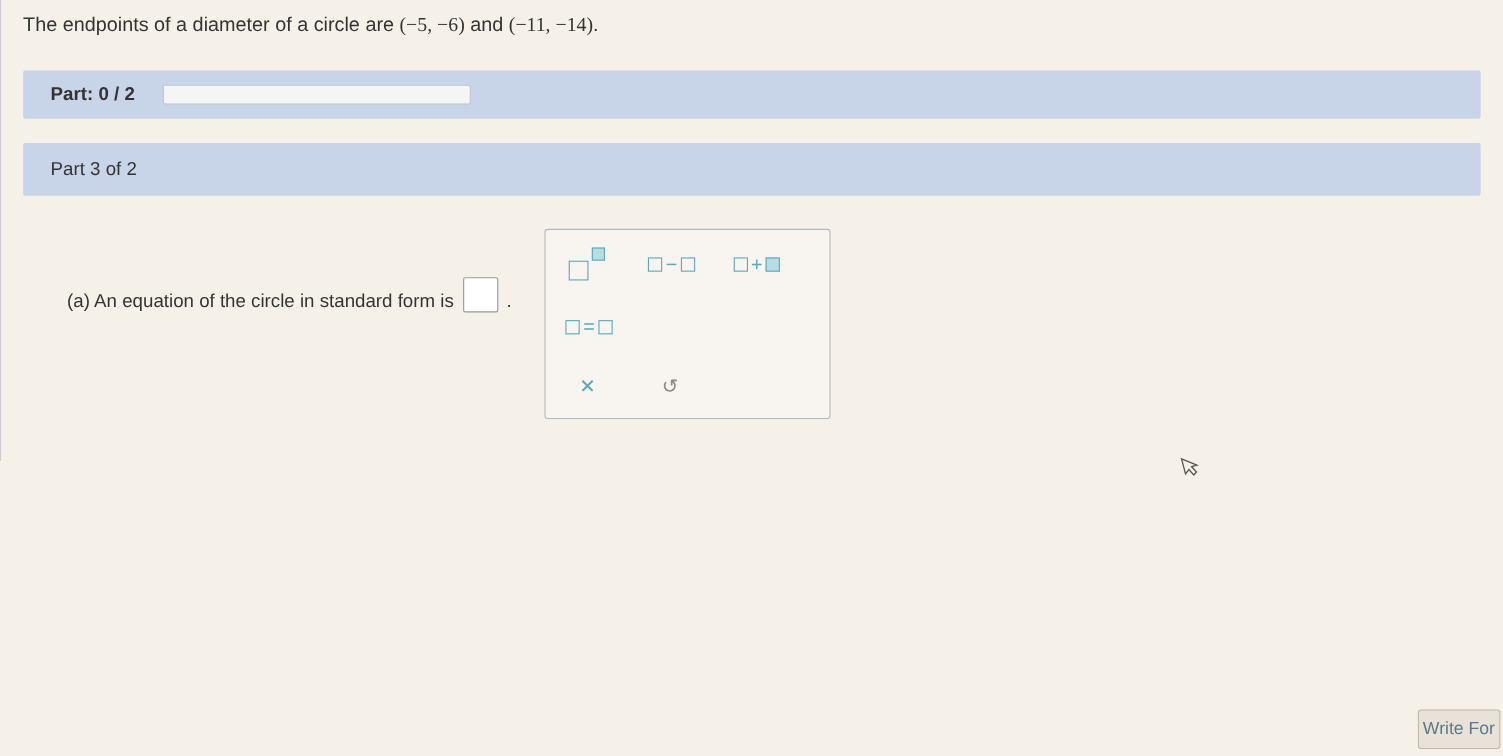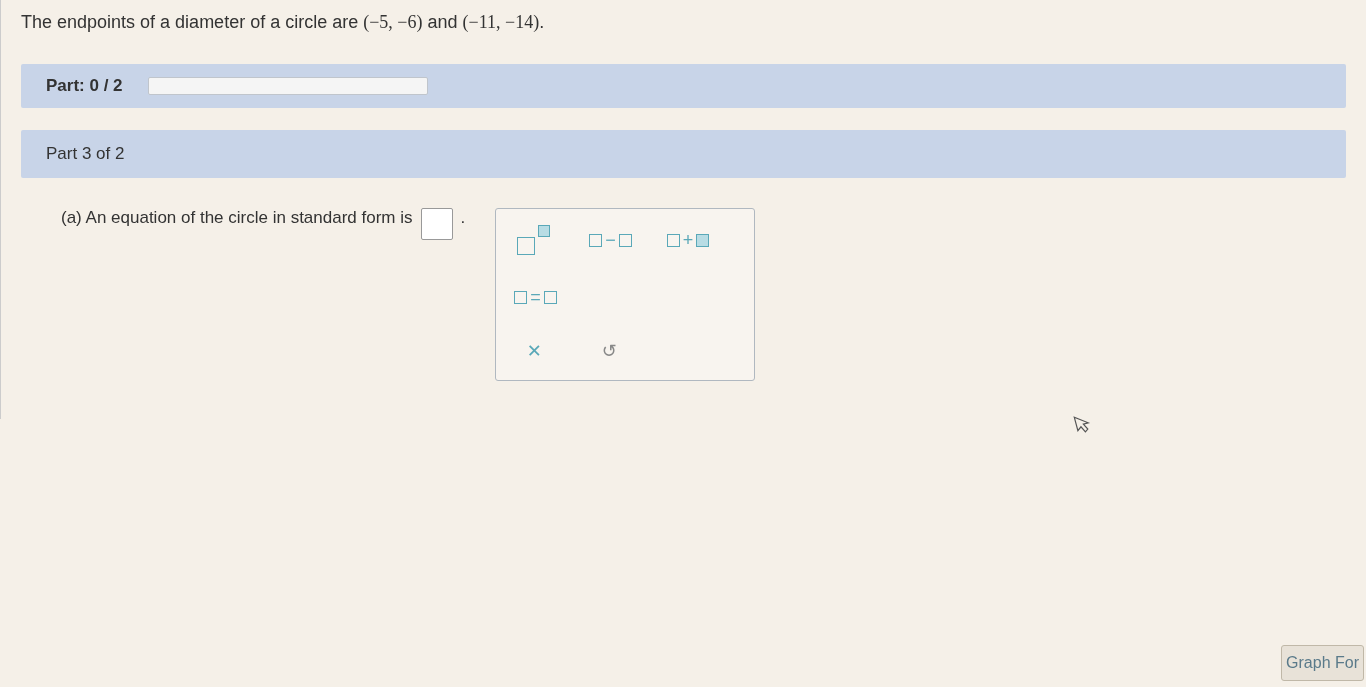--- a/index.html
+++ b/index.html
@@ -66,22 +66,23 @@
     .part-body {
       padding: 30px 40px;
       display: flex;
       align-items: flex-start;
       gap: 30px;
     }
     .answer-text {
       font-size: 17px;
       color: #333;
       display: flex;
-      align-items: flex-start;
+      align-items: flex-end;
       gap: 8px;
+      margin-top: 44px;
     }
     .answer-input {
       width: 32px;
       height: 32px;
       border: 1px solid #999;
       background: #fff;
       display: inline-block;
       border-radius: 2px;
     }
     .toolbox {
@@ -236,14 +237,14 @@
   </div>
 </div>
 
 <div class="cursor-icon">
   <svg width="18" height="22" viewBox="0 0 18 22">
     <path d="M2 2 L2 16 L6 13 L9 19 L12 17 L9 11 L14 11 Z" fill="none" stroke="#555" stroke-width="1.2"></path>
   </svg>
 </div>
 
 <div class="bottom-bar">
-  <button class="save-btn">Graph For</button>
+  <button class="save-btn">Write For</button>
 </div>
 
 </body></html>

